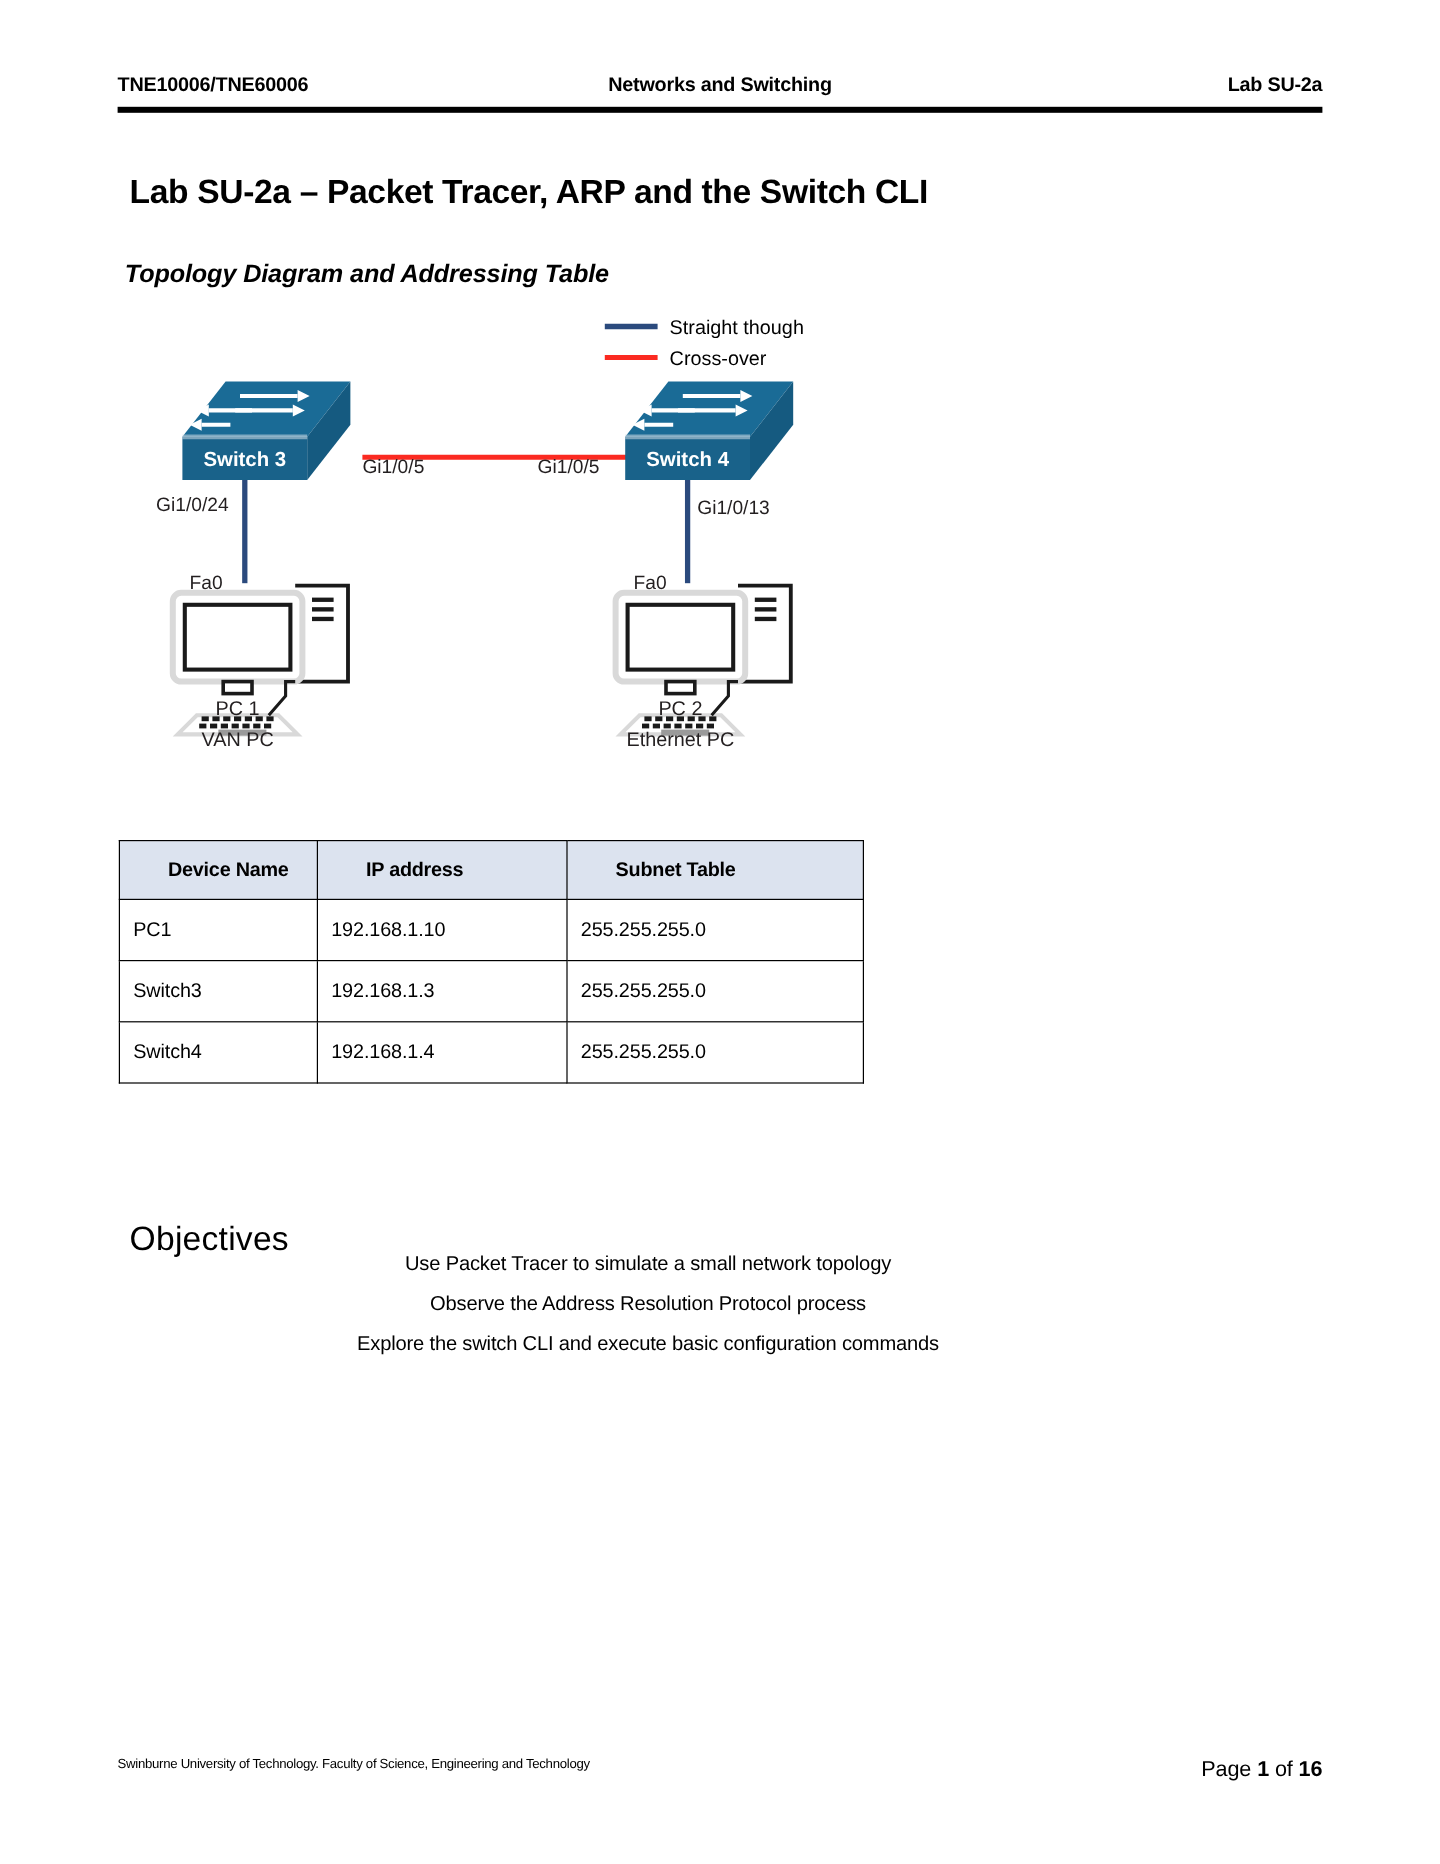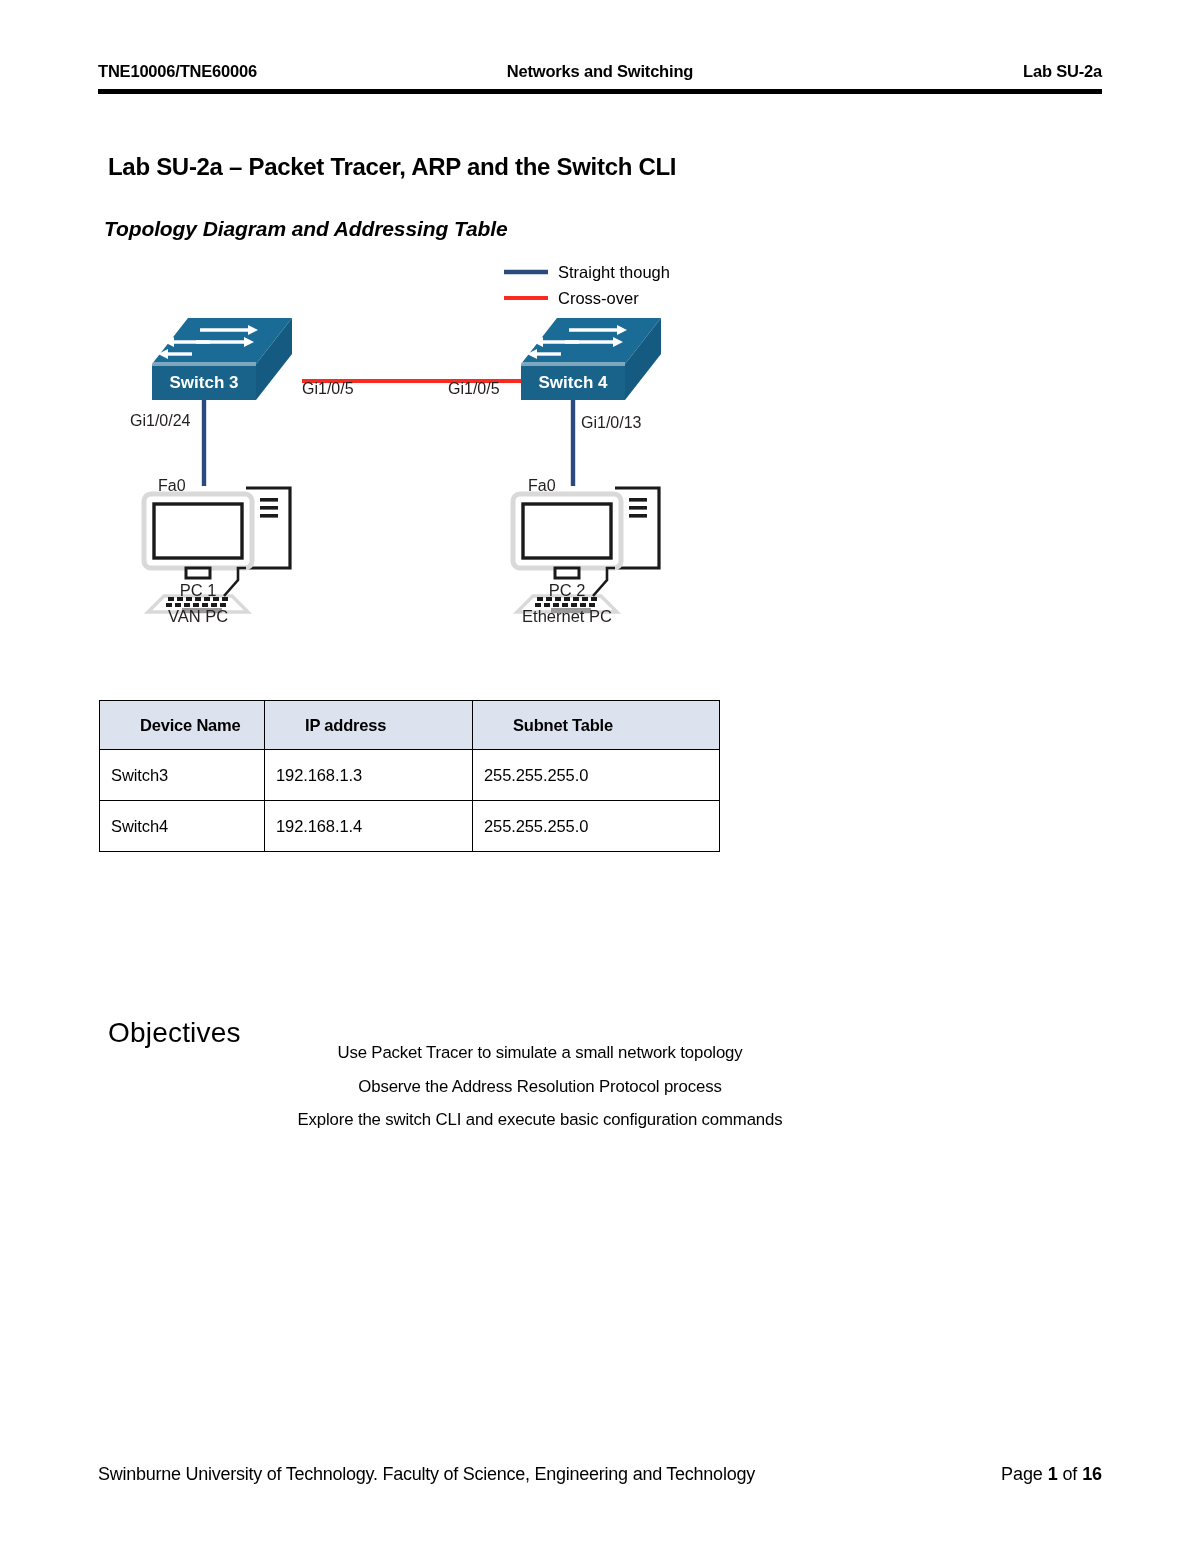--- a/index.html
+++ b/index.html
@@ -45,22 +45,22 @@
     top: 27px;
     width: 1004px;
     height: 5px;
     background: #000000;
   }
 
   
   .doc-title {
     position: absolute;
     left: 108px;
-    top: 137px;
-    font-size: 24px;
+    top: 125px;
+    font-size: 28px;
     font-weight: bold;
     letter-spacing: -0.3px;
     white-space: nowrap;
   }
   .section-heading {
     position: absolute;
     left: 104px;
     top: 200px;
     font-size: 21px;
     font-weight: bold;
@@ -141,21 +141,21 @@
     position: absolute;
     left: 98px;
     top: 1464px;
     width: 1004px;
     height: 20px;
   }
   .ftr-left {
     position: absolute;
     left: 0;
     top: 0;
-    font-size: 18px;
+    font-size: 11px;
     letter-spacing: -0.25px;
     white-space: nowrap;
   }
   .ftr-right {
     position: absolute;
     right: 0;
     top: 0;
     font-size: 18px;
     letter-spacing: -0.1px;
     white-space: nowrap;
@@ -291,20 +291,25 @@
     </colgroup>
   <thead>
     <tr>
       <th>Device Name</th>
       <th>IP address</th>
       <th>Subnet Table</th>
     </tr>
   </thead>
   <tbody>
     <tr>
+      <td>PC1</td>
+      <td>192.168.1.10</td>
+      <td>255.255.255.0</td>
+    </tr>
+    <tr>
       <td>Switch3</td>
       <td>192.168.1.3</td>
       <td>255.255.255.0</td>
     </tr>
     <tr>
       <td>Switch4</td>
       <td>192.168.1.4</td>
       <td>255.255.255.0</td>
     </tr>
   </tbody>

